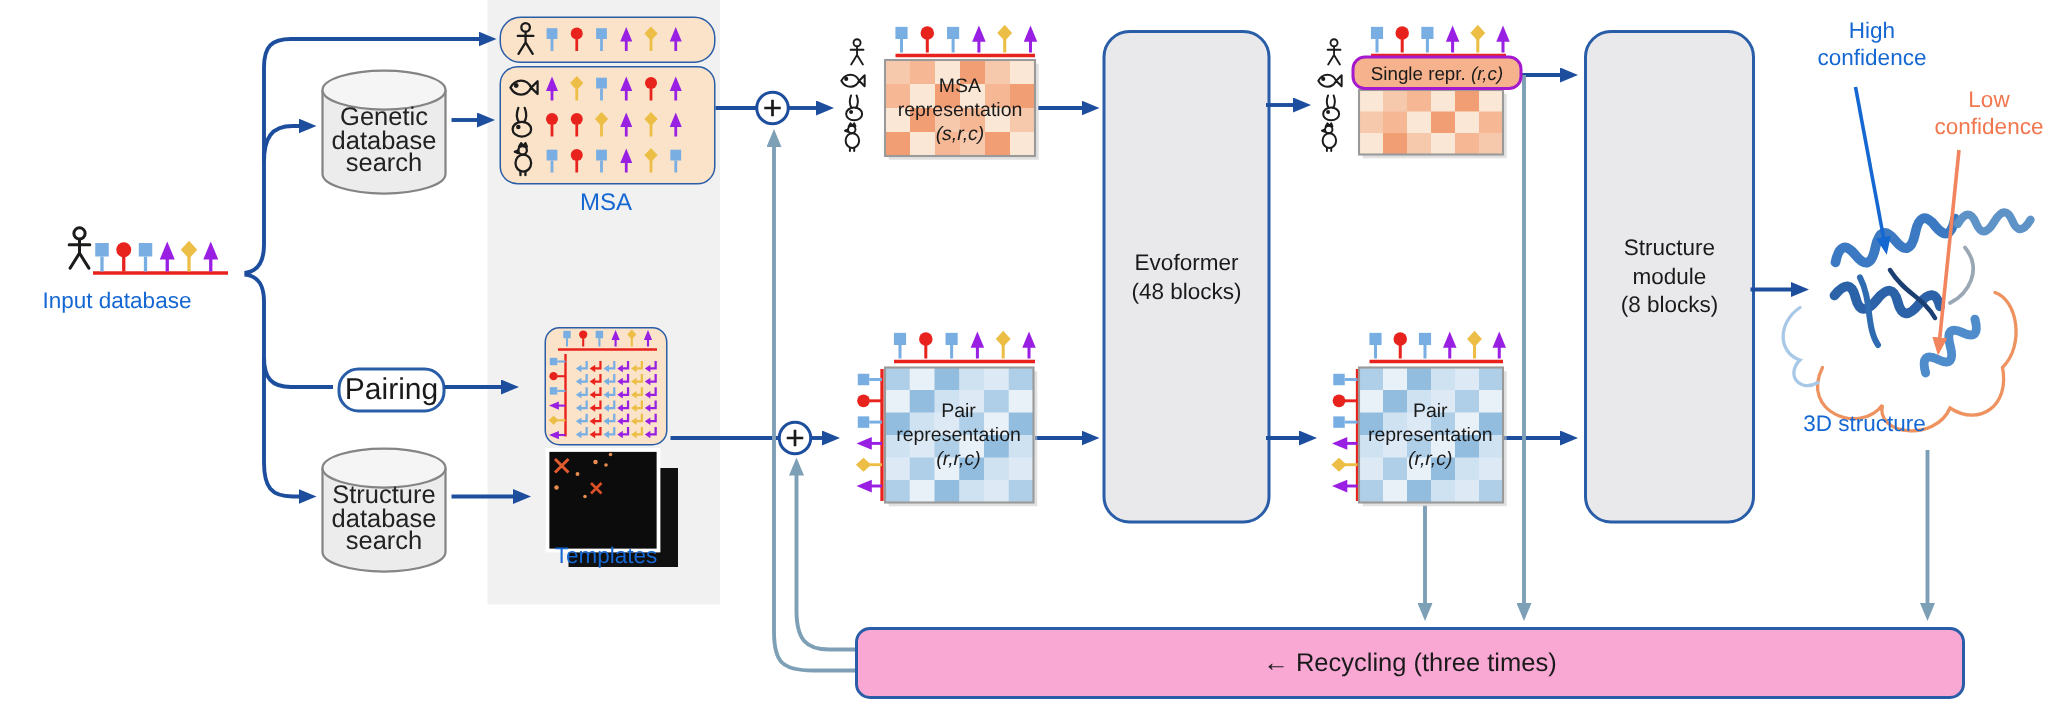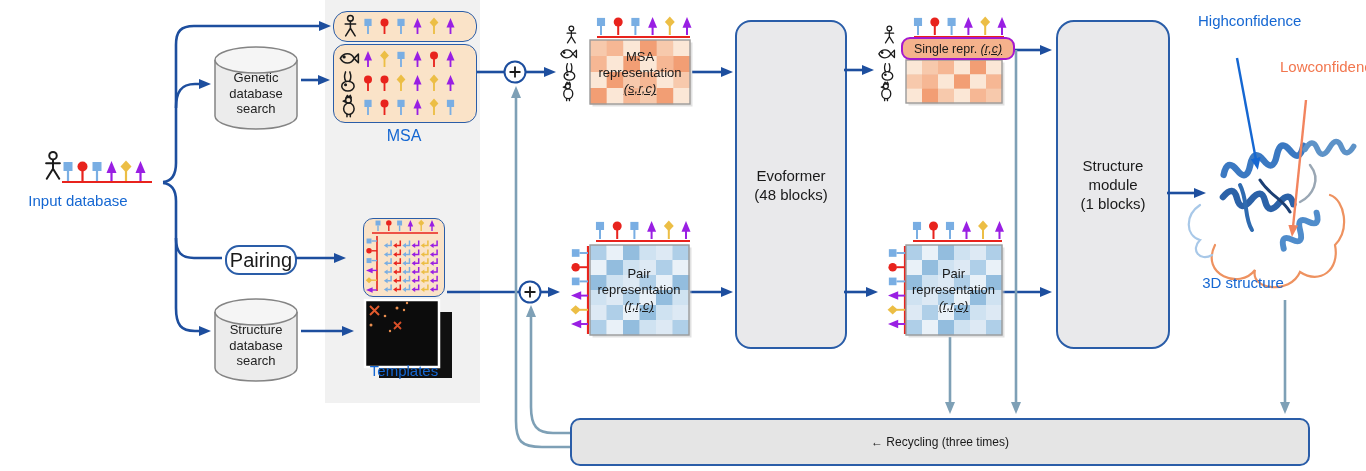--- a/index.html
+++ b/index.html
@@ -11,56 +11,56 @@
          font-family:"Liberation Sans",sans-serif;color:#1a1a1a;}
   .abs{position:absolute;}
   .panel{left:325px;top:0;width:155px;height:403px;background:#F1F1F1;z-index:0;}
   svg.art{position:absolute;left:0;top:0;z-index:2;pointer-events:none;}
   .peachbox{position:absolute;background:var(--peach);border:1.6px solid var(--bblue);z-index:1;}
   .bigbox{position:absolute;background:#E9E9EB;border:2px solid var(--bblue);border-radius:18px;
           display:flex;flex-direction:column;align-items:center;justify-content:center;
           text-align:center;font-size:15px;line-height:19px;z-index:1;}
   .pill{position:absolute;background:#fff;border:2px solid var(--bblue);border-radius:14px;
         display:flex;align-items:center;justify-content:center;font-size:20px;z-index:1;}
-  .bar{position:absolute;background:#e5e5e5;border:2px solid var(--bblue);border-radius:10px;
-       display:flex;align-items:center;justify-content:center;font-size:12px;z-index:1;}
+  .bar{position:absolute;background:#f9a8d4;border:2px solid var(--bblue);border-radius:10px;
+       display:flex;align-items:center;justify-content:center;font-size:17px;z-index:1;}
   .lbl{position:absolute;color:var(--lblue);font-size:15px;text-align:center;line-height:18px;z-index:3;}
-  .cyltext{position:absolute;font-size:13px;line-height:15.5px;text-align:center;color:#222;z-index:3;}
+  .cyltext{position:absolute;font-size:17px;line-height:15.5px;text-align:center;color:#222;z-index:3;}
   .reprtext{position:absolute;display:flex;flex-direction:column;align-items:center;justify-content:center;
             text-align:center;font-size:13px;line-height:16px;z-index:3;}
   .purpbox{position:absolute;background:#F5B28C;border:2.5px solid var(--purp);border-radius:9px;
            display:flex;align-items:center;justify-content:center;font-size:12.5px;z-index:3;white-space:pre;}
-  .it{font-style:italic;text-decoration:underline;}
+  .it{font-style:italic;}
   .conf{position:absolute;font-size:15px;line-height:18px;text-align:center;z-index:3;
-        display:flex;flex-direction:row;}
+        display:flex;flex-direction:column;}
 </style>
 </head>
 <body>
 
 <div class="stage">
 
   <div class="abs panel"></div>
 
   <div class="peachbox" style="left:333px;top:11px;width:142px;height:29px;border-radius:14px;"></div>
   <div class="peachbox" style="left:333px;top:44px;width:142px;height:77px;border-radius:12px;"></div>
   <div class="peachbox" style="left:363px;top:218px;width:80px;height:77px;border-radius:10px;"></div>
 
   <div class="pill" style="left:225px;top:245px;width:68px;height:26px;">
     <span>Pairing</span>
   </div>
 
-  <div class="bigbox" style="left:735px;top:20px;width:108px;height:325px;border-radius:16px;">
+  <div class="bigbox" style="left:735px;top:20px;width:108px;height:325px;">
     <span>Evoformer</span>
     <span>(48 blocks)</span>
   </div>
 
   <div class="bigbox" style="left:1056px;top:20px;width:110px;height:325px;">
     <span>Structure</span>
     <span>module</span>
-    <span>(1 blocks)</span>
+    <span>(8 blocks)</span>
   </div>
 
   <div class="bar" style="left:570px;top:418px;width:736px;height:44px;">
     <span>← Recycling (three times)</span>
   </div>
 
   <svg class="art" width="1366" height="471" viewBox="0 0 1366 471">
     <defs>
       <marker id="mb" markerUnits="userSpaceOnUse" markerWidth="12" markerHeight="10" viewBox="0 0 12 10" refX="2" refY="5" orient="auto">
           <path d="M0,0 L12,5 L0,10 Z" fill="#1D4E9E"></path>

